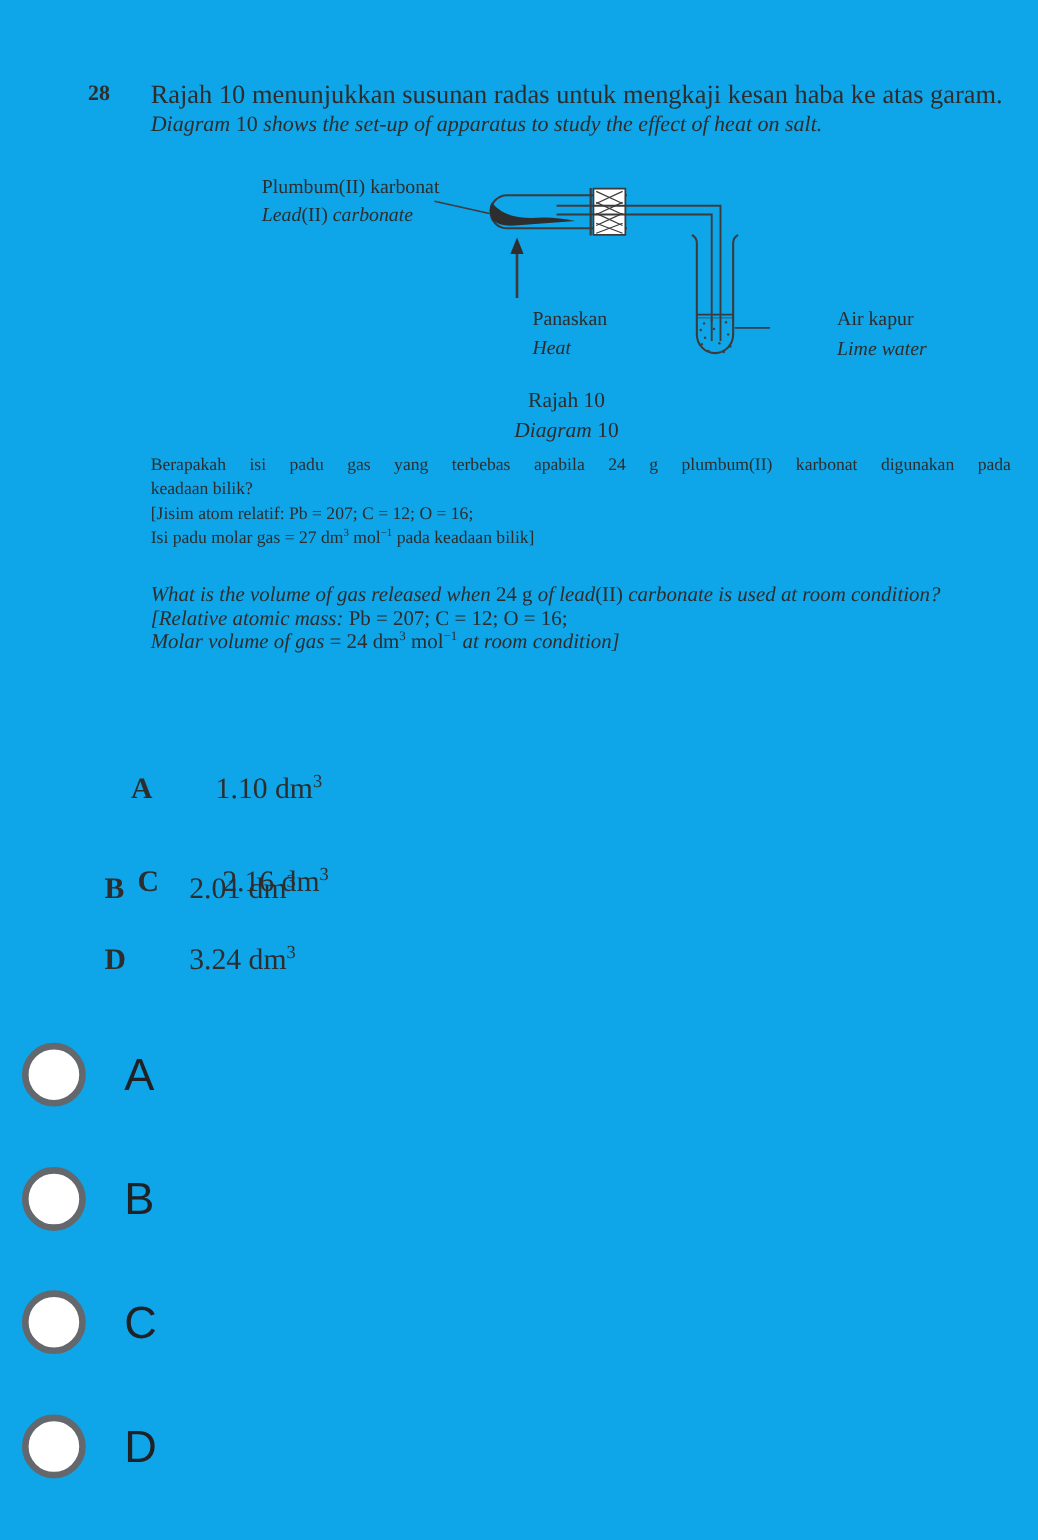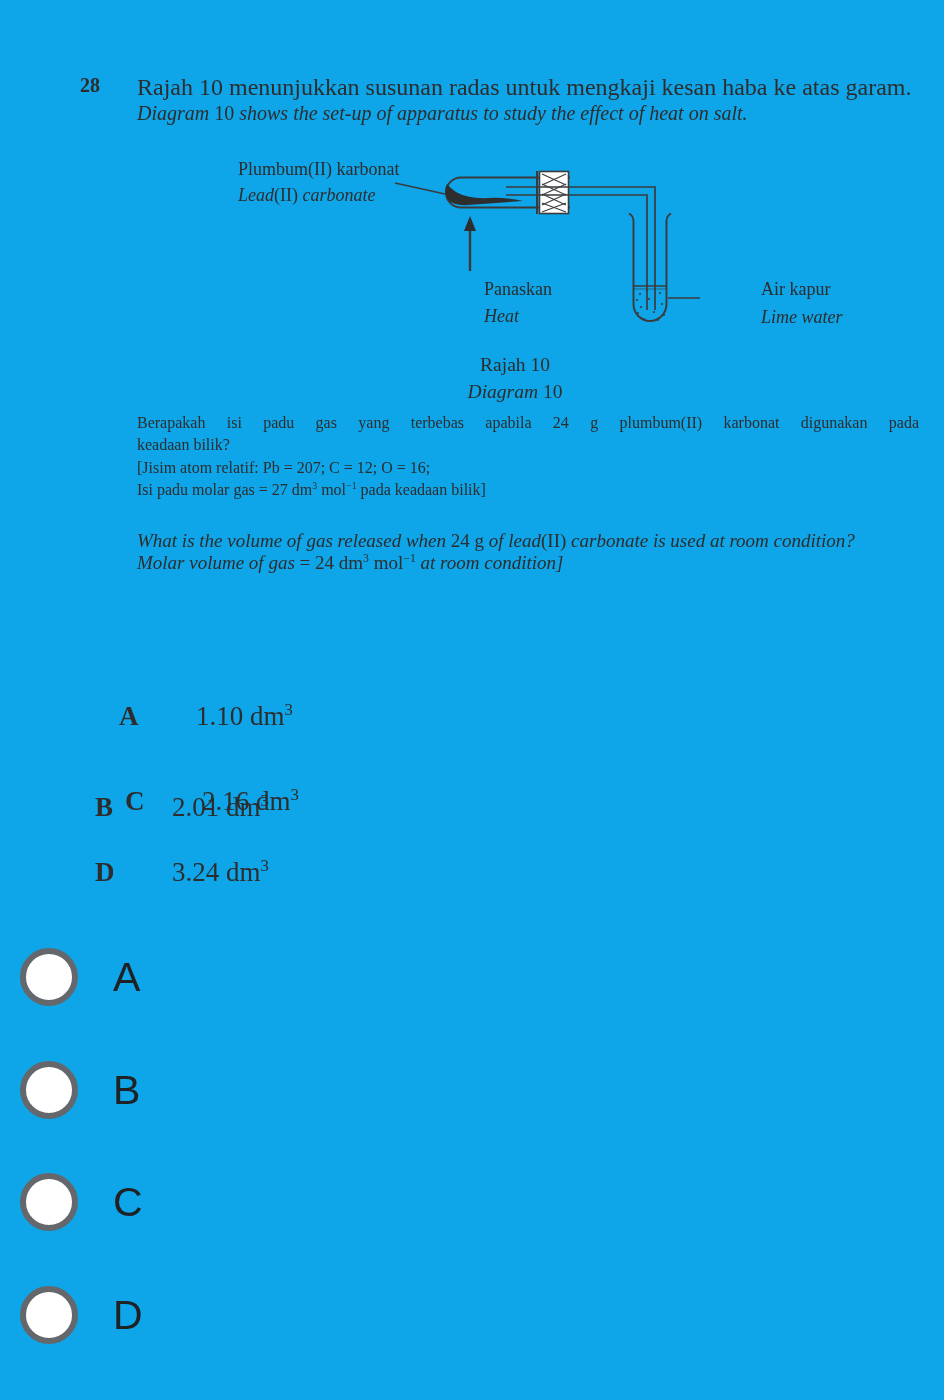--- a/index.html
+++ b/index.html
@@ -127,20 +127,21 @@
 
   <div class="abs" id="body-ms">
     <div class="jline">Berapakah isi padu gas yang terbebas apabila 24 g plumbum(II) karbonat digunakan pada</div>
     <div>keadaan bilik?</div>
     <div>[Jisim atom relatif: Pb = 207; C = 12; O = 16;</div>
     <div><span>Isi padu molar gas = 27 dm</span><sup class="s">3</sup><span> mol</span><sup class="s">−1</sup><span> pada keadaan bilik]</span></div>
   </div>
 
   <div class="abs" id="body-en">
     <div><span>What is the volume of gas released when </span><span class="up">24 g </span><span>of lead</span><span class="up">(II)</span><span> carbonate is used at room condition?</span></div>
+    <div><span>[Relative atomic mass: </span><span class="up">Pb = 207; C = 12; O = 16;</span></div>
     <div><span>Molar volume of gas </span><span class="up">= 24 dm</span><sup class="s up">3</sup><span class="up"> mol</span><sup class="s up">−1</sup><span> at room condition]</span></div>
   </div>
 
   <div class="abs opt" style="top:701px;margin-left:24px;"><span class="letter">A</span><span>1.10 dm</span><sup class="s">3</sup></div>
   <div class="abs opt" style="top:753px;margin-top:39px;"><span class="letter">B</span><span>2.01 dm</span><sup class="s">3</sup></div>
   <div class="abs opt" style="top:786px;margin-left:30px;"><span class="letter">C</span><span>2.16 dm</span><sup class="s">3</sup></div>
   <div class="abs opt" style="top:857px;"><span class="letter">D</span><span>3.24 dm</span><sup class="s">3</sup></div>
 
   <div class="abs radio-row" style="top:948px;">
     <span class="radio-circle"></span>

